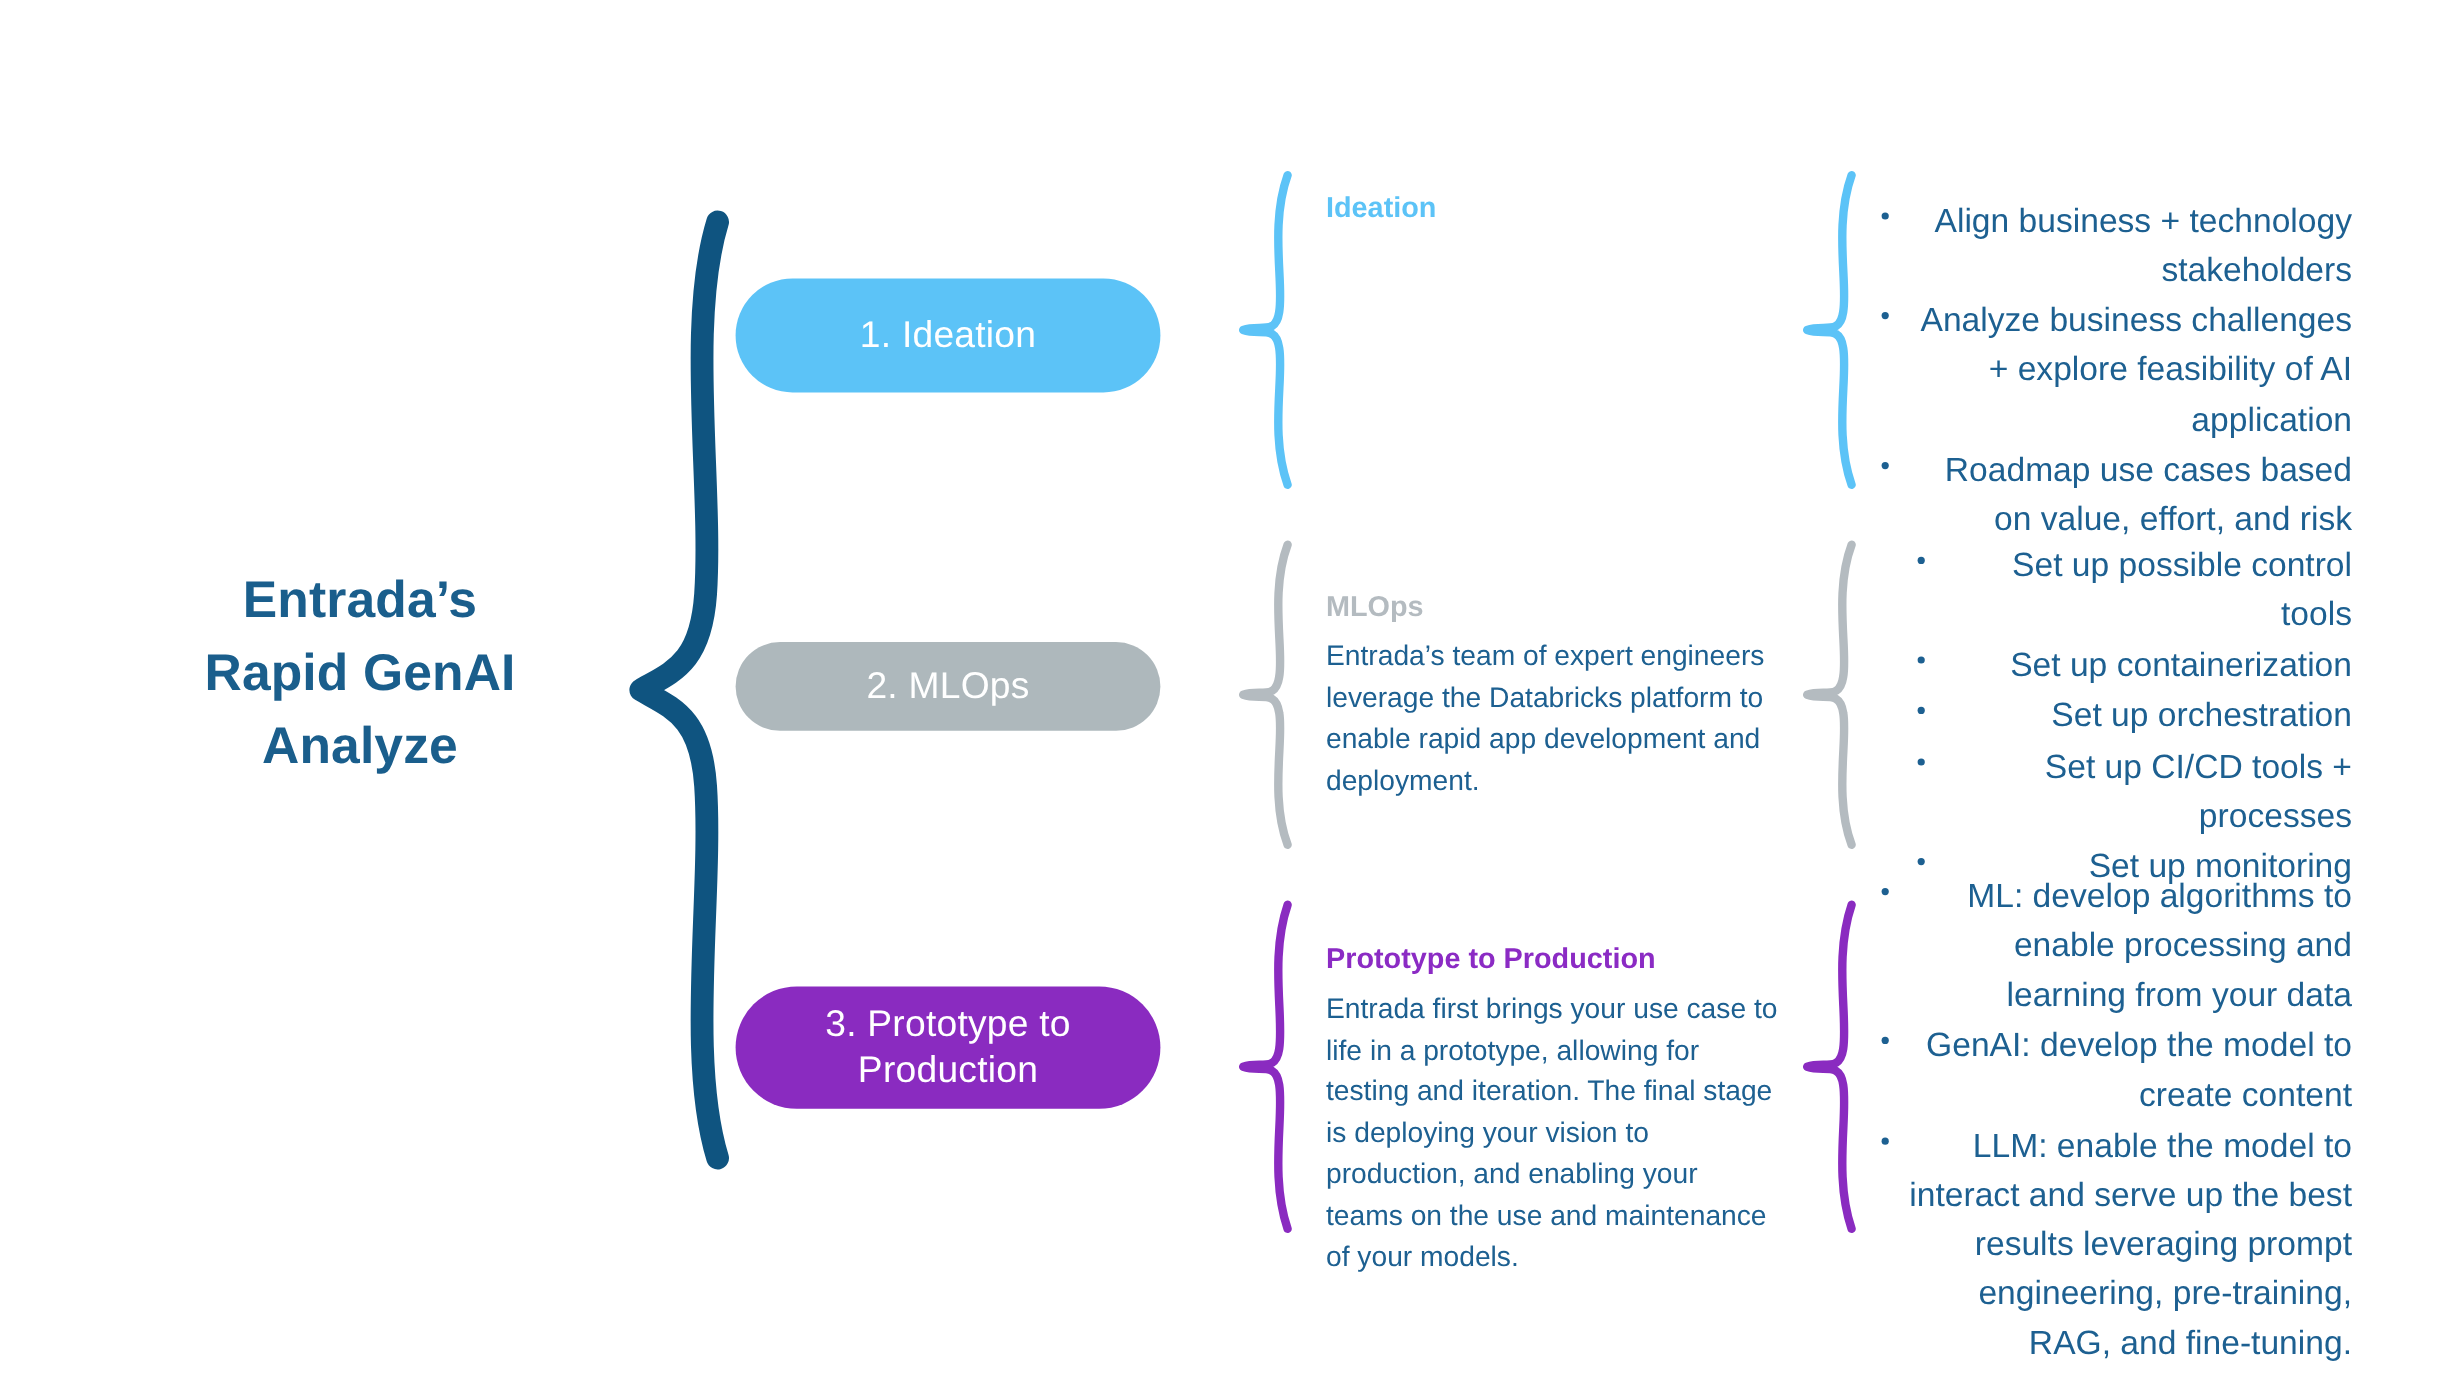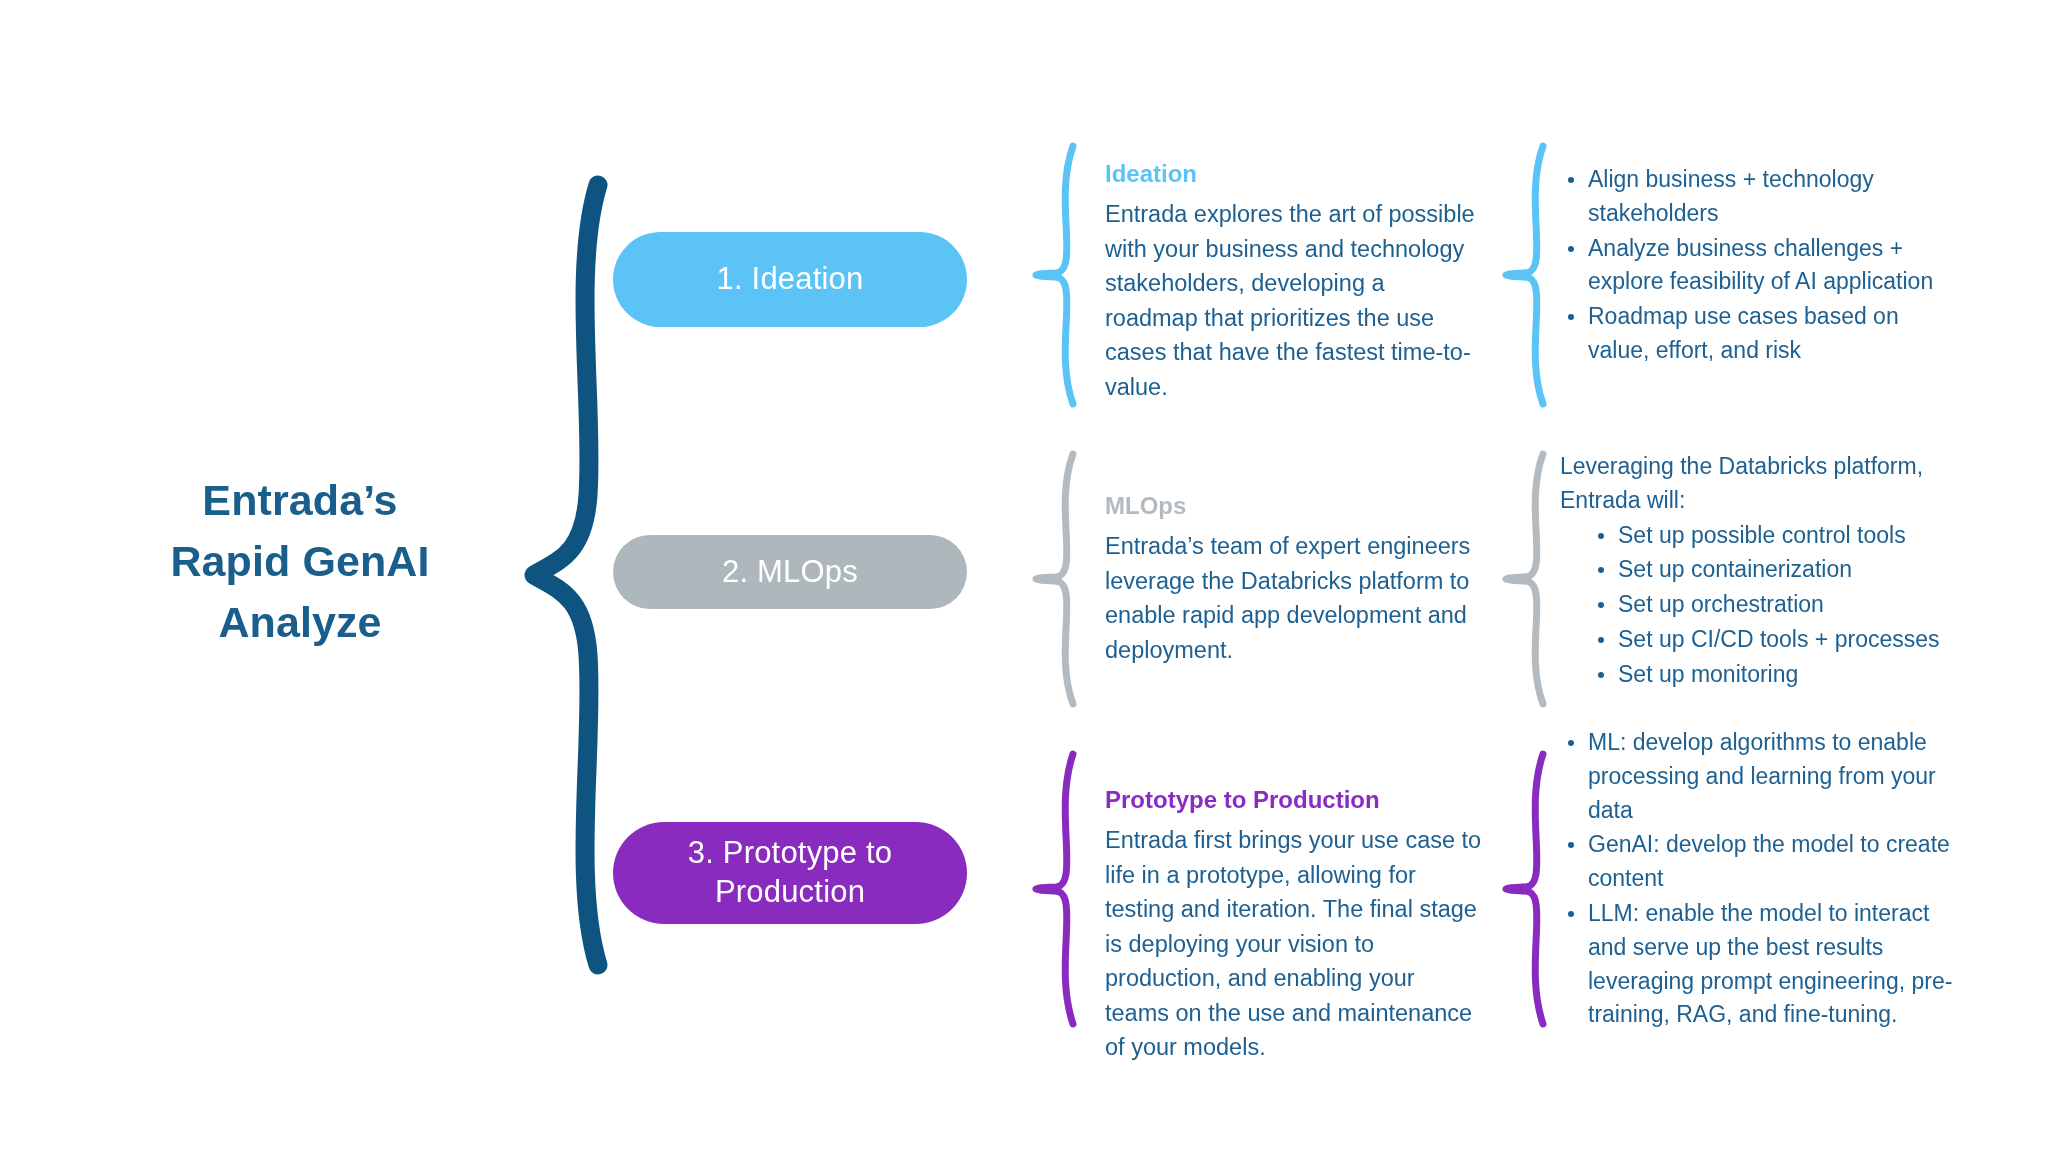--- a/index.html
+++ b/index.html
@@ -88,22 +88,23 @@
   .head-mlops    { color: #B4BBC0; }
   .head-proto    { color: #8B2BC4; }
   .desc-body { display: block; }
 
   
   .bullets {
     position: absolute;
     left: 1560px;
     width: 400px;
     color: #1D6091;
-    font-size: 23px;
+    font-size: 28px;
     line-height: 1.47;
+    text-align: right;
   }
   .bul-1 { top: 163px; }
   .bul-2 { top: 450px; }
   .bul-3 { top: 726px; }
 
   .lead-in { display: block; margin-bottom: 1px; }
 
   ul.blist {
     list-style: none;
     margin: 0;
@@ -146,21 +147,20 @@
     <span>1. Ideation</span>
   </div>
 
   <svg class="brace brace-small" style="left:1028px; top:140px;" width="60" height="270" viewBox="0 0 60 270" fill="none">
     <path d="M45 6 C 30 48, 42 96, 38 120 C 35 140, 22 130, 8 135
              C 22 140, 35 130, 38 150 C 42 174, 30 222, 45 264" stroke="#5CC3F7" stroke-width="7" stroke-linecap="round" stroke-linejoin="round"></path>
   </svg>
 
   <div class="desc desc-1">
     <div class="desc-head head-ideation">Ideation</div>
-    <div class="desc-body">Entrada explores the art of possible with your business and technology stakeholders, developing a roadmap that prioritizes the use cases that have the fastest time-to-value.</div>
   </div>
 
   <svg class="brace brace-small" style="left:1498px; top:140px;" width="60" height="270" viewBox="0 0 60 270" fill="none">
     <path d="M45 6 C 30 48, 42 96, 38 120 C 35 140, 22 130, 8 135
              C 22 140, 35 130, 38 150 C 42 174, 30 222, 45 264" stroke="#5CC3F7" stroke-width="7" stroke-linecap="round" stroke-linejoin="round"></path>
   </svg>
 
   <div class="bullets bul-1">
     <ul class="blist">
       <li>Align business + technology stakeholders</li>
@@ -182,21 +182,20 @@
     <div class="desc-head head-mlops">MLOps</div>
     <div class="desc-body">Entrada’s team of expert engineers leverage the Databricks platform to enable rapid app development and deployment.</div>
   </div>
 
   <svg class="brace brace-small" style="left:1498px; top:448px;" width="60" height="262" viewBox="0 0 60 262" fill="none">
     <path d="M45 6 C 30 46, 42 94, 38 116 C 35 136, 22 126, 8 131
              C 22 136, 35 126, 38 146 C 42 168, 30 216, 45 256" stroke="#B4BBC0" stroke-width="7" stroke-linecap="round" stroke-linejoin="round"></path>
   </svg>
 
   <div class="bullets bul-2">
-    <span class="lead-in">Leveraging the Databricks platform, Entrada will:</span>
     <ul class="blist indented">
       <li>Set up possible control tools</li>
       <li>Set up containerization</li>
       <li>Set up orchestration</li>
       <li>Set up CI/CD tools + processes</li>
       <li>Set up monitoring</li>
     </ul>
   </div>
 
   <div class="pill pill-3">

